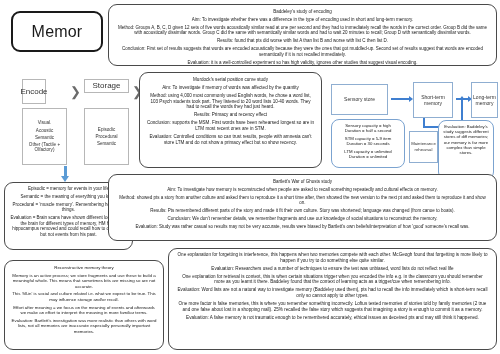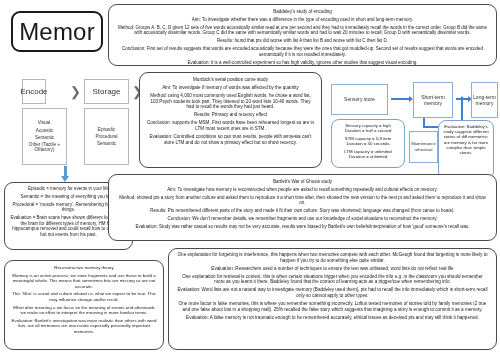--- a/index.html
+++ b/index.html
@@ -24,21 +24,21 @@
     text-align:center;
   }
   .panel.blue{border-color:#7ba3d0;border-radius:8px;}
 
   
   #title-box{
     left:11px;top:11px;width:92px;height:41px;
     border:2px solid #1a1a1a;border-radius:9px;
     display:flex;align-items:center;justify-content:center;
   }
-  #title-box .t{font-size:24px;letter-spacing:.2px;}
+  #title-box .t{font-size:16px;letter-spacing:.2px;}
 
   
   .sq{
     position:absolute;box-sizing:border-box;
     border:1px solid #b7b7b7;background:#fff;
     display:flex;align-items:center;justify-content:center;
     text-align:center;line-height:1.15;
   }
   .sq.head{font-size:8px;color:#333;}
   .sq.sub{font-size:4.6px;color:#333;flex-direction:column;}
@@ -103,21 +103,21 @@
     <div class="p">Method: Groups A, B, C, D given 12 sets of five words acoustically similar read at one per second and they had to immediately recall the words in the correct order. Group B did the same with acoustically dissimilar words. Group C did the same with semantically similar words and had to wait 20 minutes to recall; Group D with semantically dissimilar words.</div>
     <div class="p">Results: found that pts did worse with list A than list B and worse with list C then list D.</div>
     <div class="p">Conclusion: First set of results suggests that words are encoded acoustically because they were the ones that got muddled-up. Second set of results suggest that words are encoded semantically if it is not recalled immediately.</div>
     <div class="p">Evaluation: it is a well-controlled experiment so has high validity, ignores other studies that suggest visual encoding.</div>
   </div>
 
   <div class="sq head" style="left:22px;top:79px;width:24px;height:25px;">
     <span>Encode</span>
   </div>
   <div class="chev" style="left:70px;top:85px;">❯</div>
-  <div class="sq head" style="left:84px;top:79px;width:45px;height:25px;">
+  <div class="sq head" style="left:84px;top:79px;width:45px;height:14px;">
     <span>Storage</span>
   </div>
   <div class="chev" style="left:132px;top:85px;">❯</div>
   <div class="sq head" style="left:146px;top:79px;width:45px;height:25px;">
     <span>Retrieval</span>
   </div>
   <div class="chev" style="left:194px;top:85px;">❯</div>
 
   <div class="sq sub" style="left:22px;top:108px;width:45px;height:57px;">
     <span>Visual.</span>

